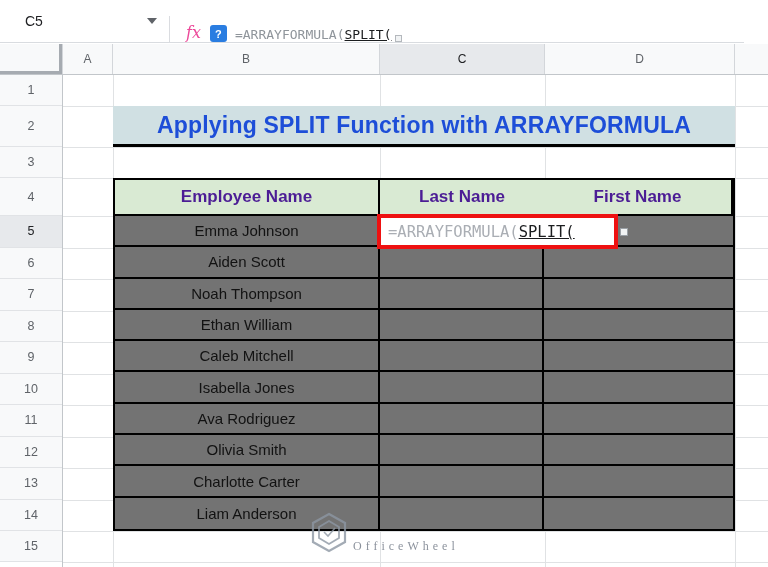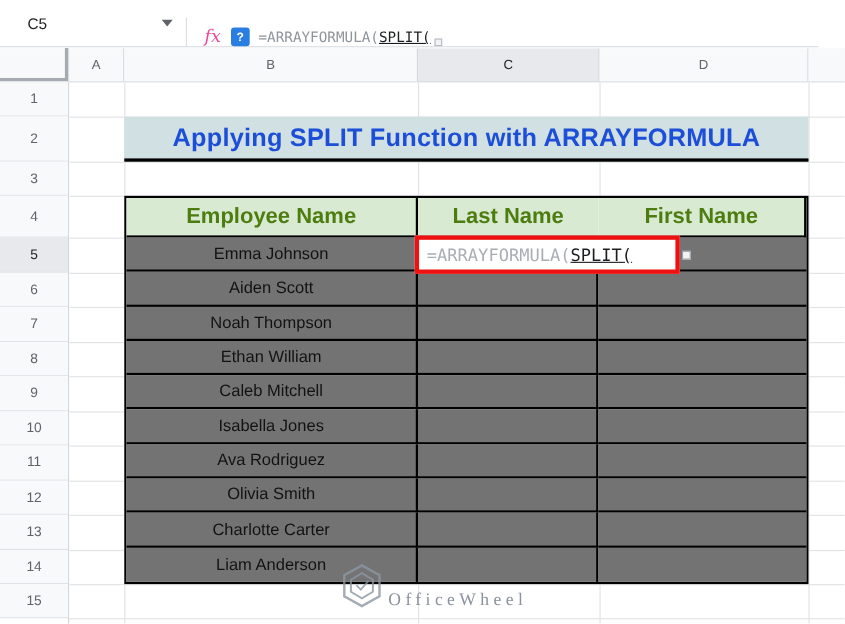--- a/index.html
+++ b/index.html
@@ -63,36 +63,36 @@
 
   
   .emp-table { position:absolute; left:50px; top:103px; width:622px; height:353px;
                border:2px solid #000; background:#fff; z-index:2;
                display:grid; grid-template-columns:265px 164px 1fr;
                grid-template-rows:36px repeat(10, 31.3px); }
   .tc { border-right:2px solid #000; border-bottom:2px solid #000;
         display:flex; align-items:center; justify-content:center; background:#737373; }
   .tc.last-col { border-right:none; }
   .tc.last-row { border-bottom:none; }
-  .tc.head { background:#d9ead3; font-weight:bold; font-size:20px; color:#4d7c0f; }
+  .tc.head { background:#d9ead3; font-weight:bold; font-size:17px; color:#4c1d95; }
   .tc.name { font-size:15px; color:#121212; }
 
   
   .cell-editor { position:absolute; left:314px; top:139px; width:241px; height:35px;
                  background:#fff; border:4px solid #ee1111; z-index:3;
                  display:flex; align-items:center; padding-left:7px;
                  font-family:"DejaVu Sans Mono", monospace; font-size:15.5px; white-space:pre; }
   .cell-editor .dim-text { color:#aaaeb4; }
   .edit-cursor { position:absolute; left:557px; top:153px; width:8px; height:8px;
                  border:1.5px solid #9aa0a6; background:#f1f3f4; z-index:4; }
 
   
   .watermark { position:absolute; left:246px; top:436px; z-index:5; display:flex;
                align-items:center; opacity:0.8; }
-  .wm-text { font-family:"Liberation Serif", serif; font-size:16px; color:#6e7683;
+  .wm-text { font-family:"Liberation Serif", serif; font-size:12px; color:#6e7683;
              letter-spacing:4px; margin-left:4px; margin-top:26px; }
 </style>
 </head>
 <body>
 
 <div class="screen">
 
   <div class="formula-bar">
     <div class="name-box">
       <span class="ref">C5</span>

